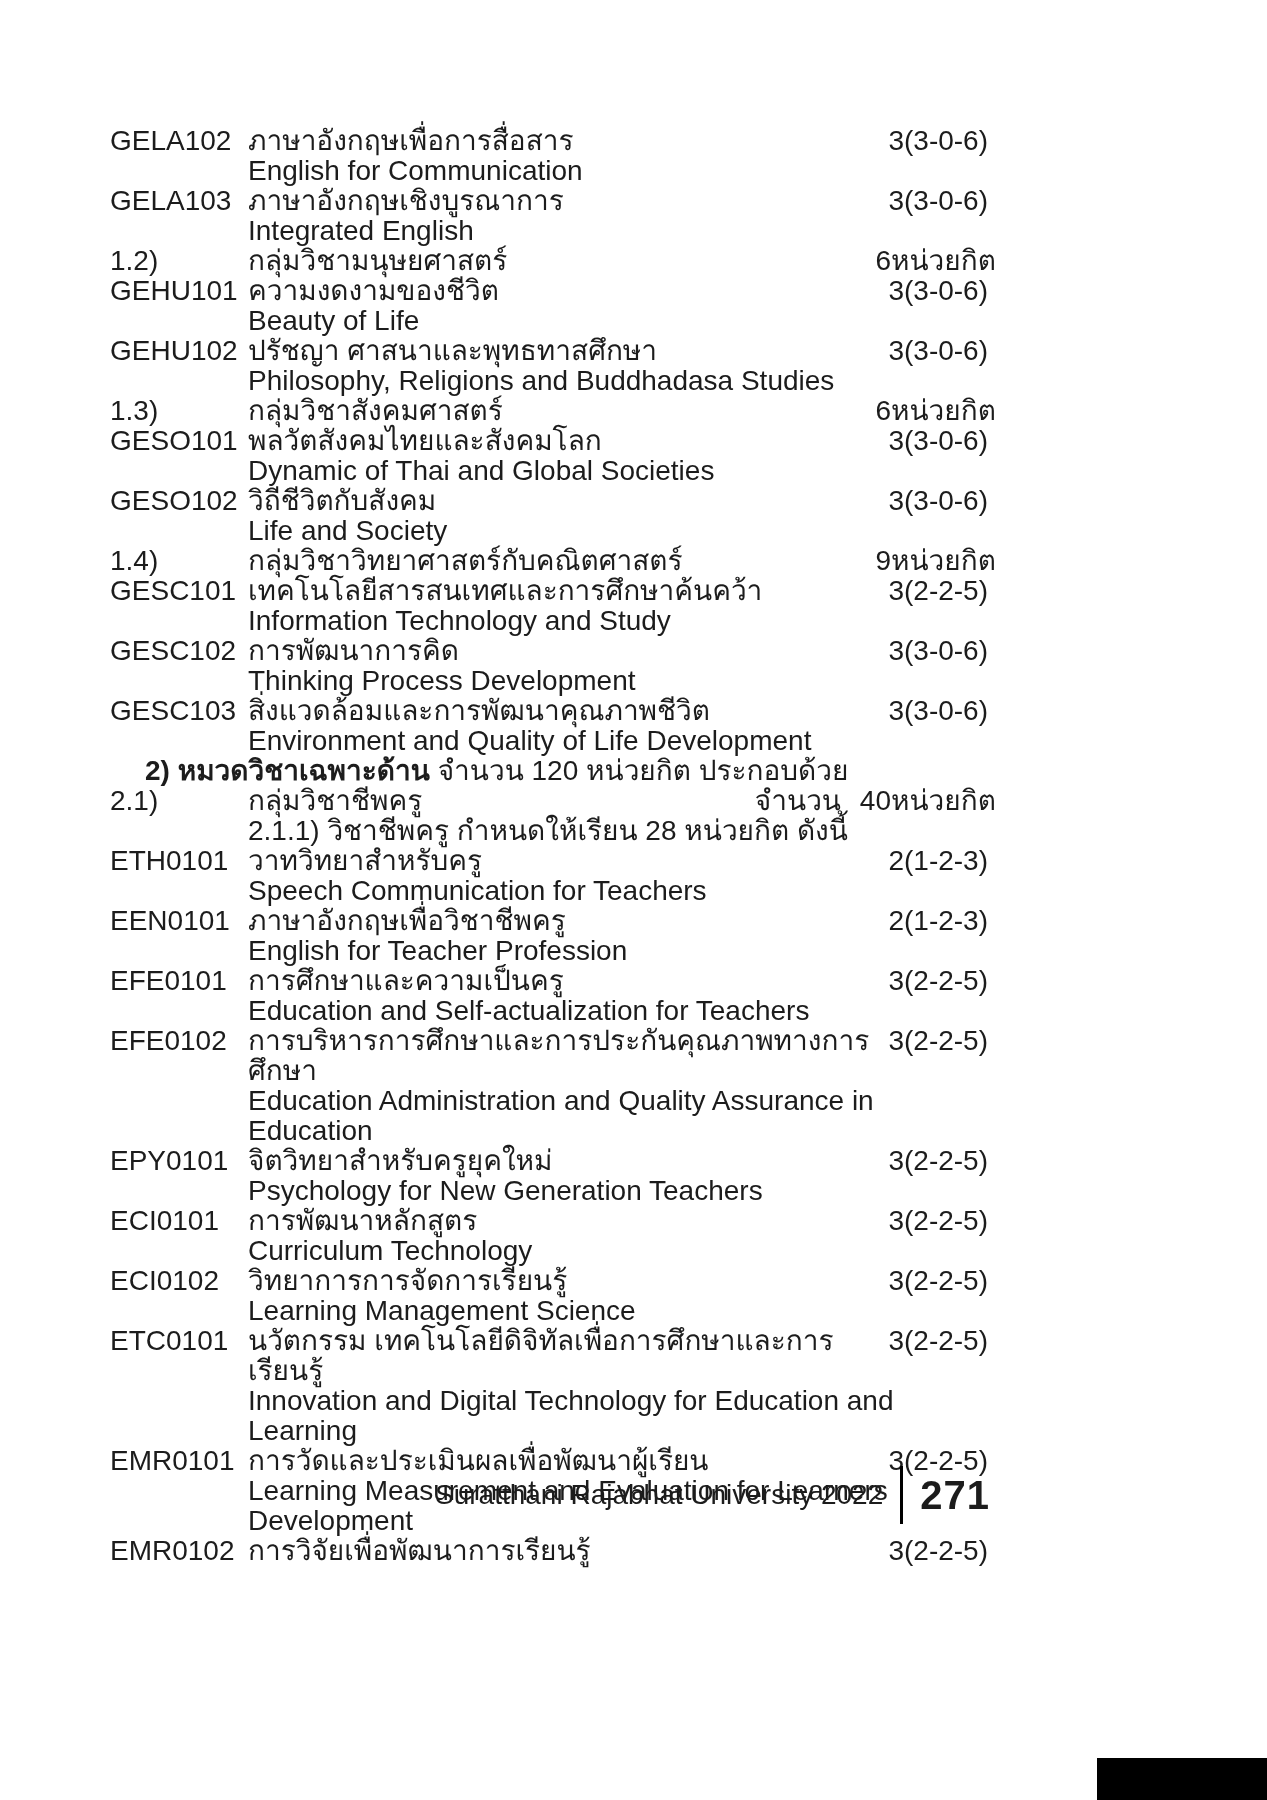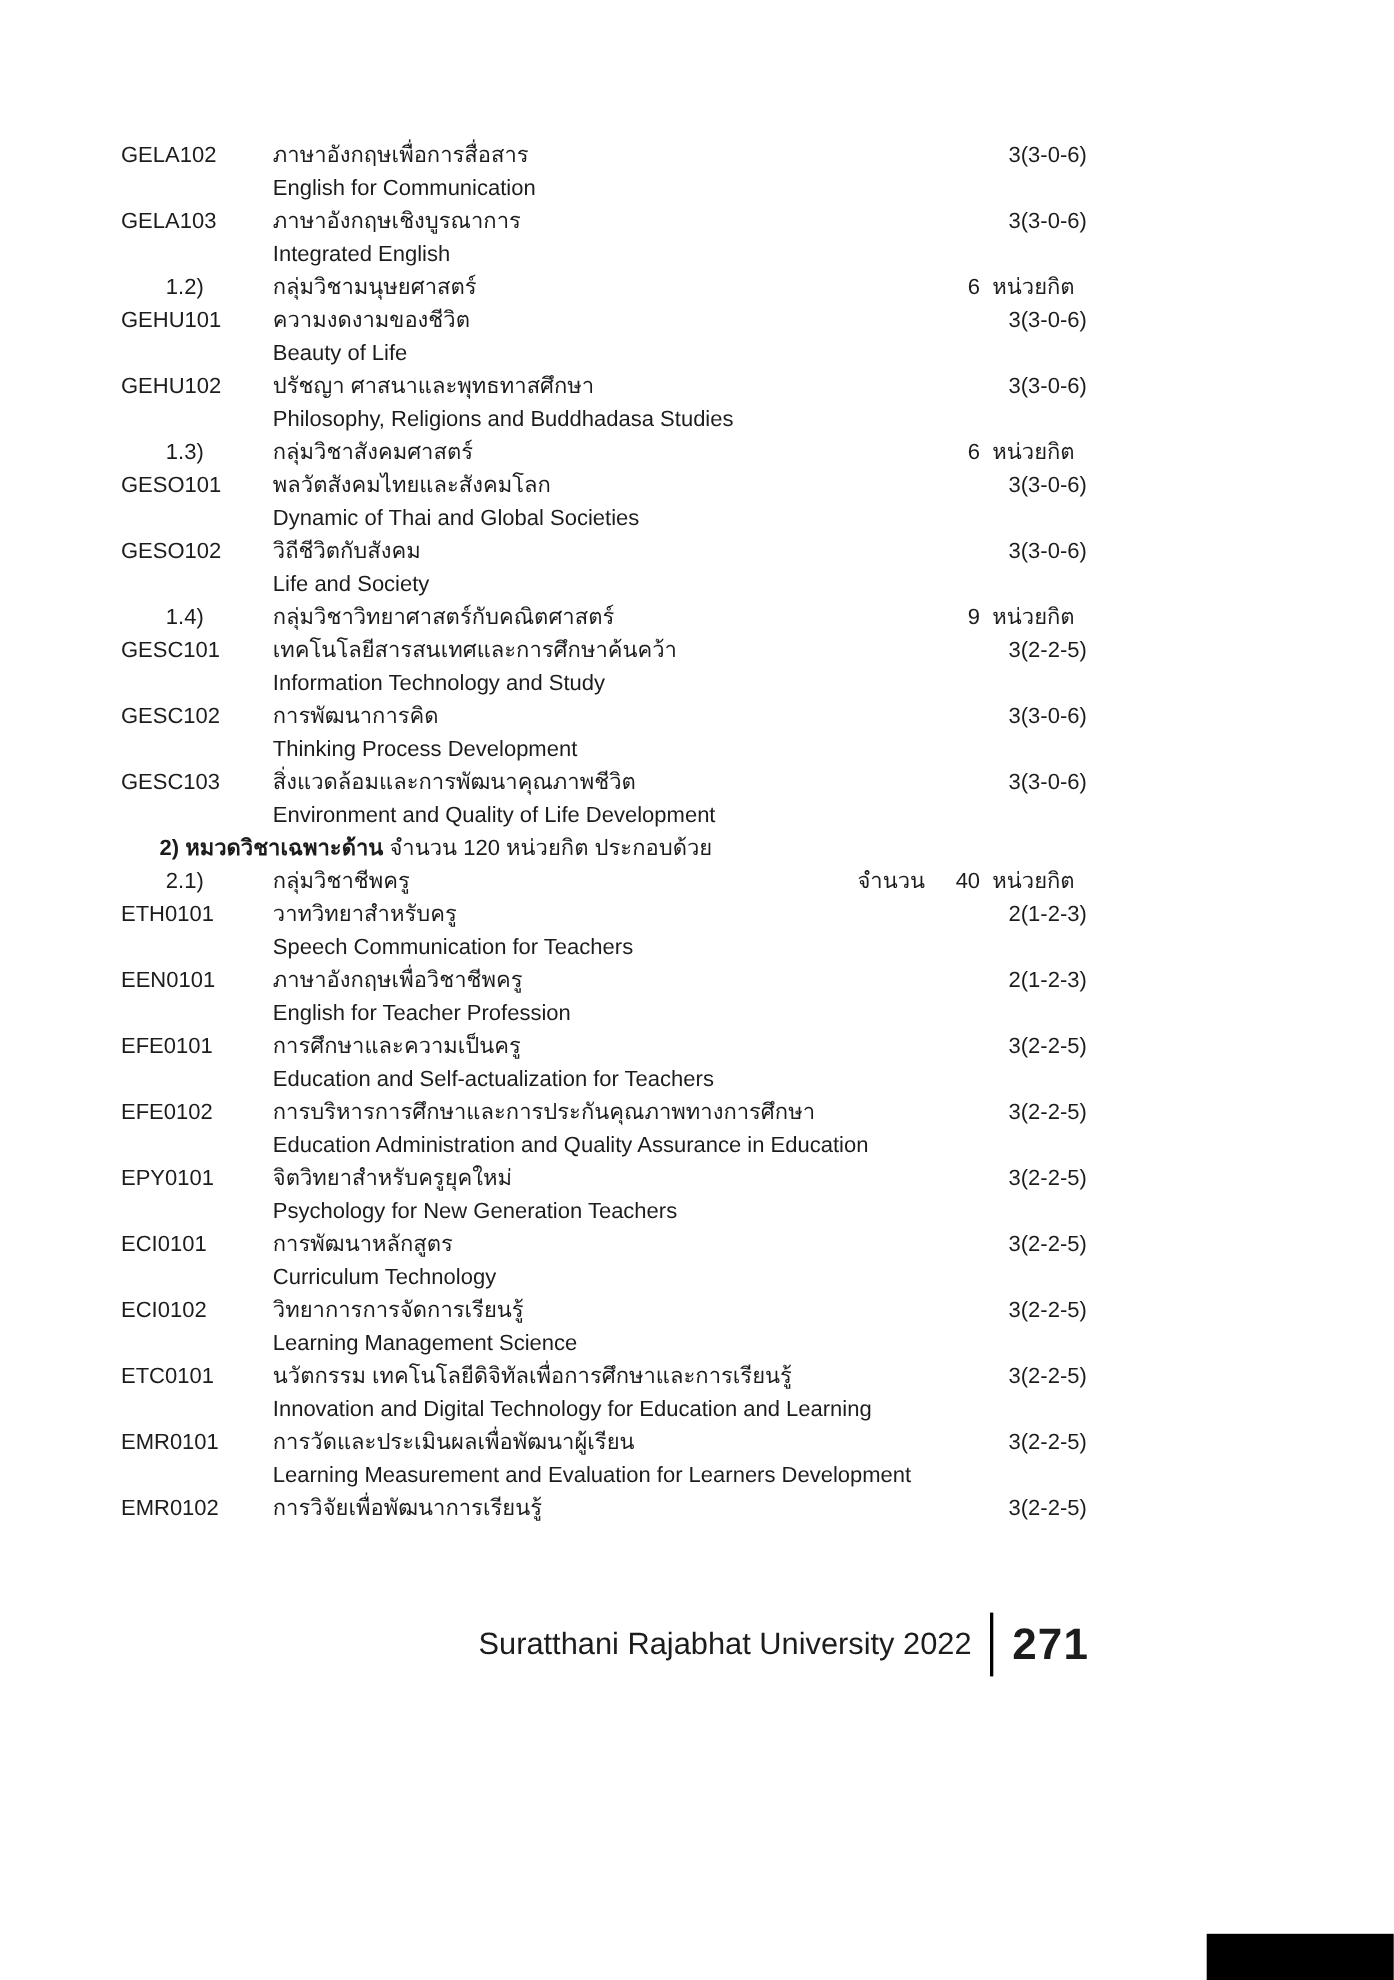--- a/index.html
+++ b/index.html
@@ -11,27 +11,27 @@
     font-family: "Liberation Sans", "DejaVu Sans", sans-serif;
     color: #1c1c1c;
     overflow: hidden;
   }
   .content {
     position: absolute;
     left: 110px;
     top: 126px;
     width: 878px;
   }
-  .row { font-size: 20px; line-height: 30px; }
+  .row { font-size: 28px; line-height: 30px; }
   .line1 { display: flex; align-items: baseline; }
   .code { flex: none; width: 138px; }
   .title { flex: 1; min-width: 0; }
   .credit { flex: none; text-align: right; white-space: nowrap; }
   .line2 { padding-left: 138px; }
-  .sec-num { flex: none; width: 138px; text-align: center; padding-right: 22px; }
+  .sec-num { flex: none; width: 138px; text-align: left; padding-right: 22px; }
   .lbl { flex: none; text-align: right; font-family: Liberation Serif, serif; }
   .val { flex: none; width: 50px; text-align: right; }
   .unit { flex: none; width: 97px; text-align: center; }
   .heading-row { padding-left: 35px; }
   .bold-part { font-weight: bold; margin-top: 48px; }
   .plain-row { padding-left: 138px; }
   .footer {
     position: absolute;
     top: 1466px;
     right: 277px;
@@ -154,20 +154,21 @@
     <div class="row heading-row"><span class="bold-part">2) หมวดวิชาเฉพาะด้าน</span><span> จำนวน 120 หน่วยกิต ประกอบด้วย</span></div>
     <div class="row section-row">
       <div class="line1">
         <span class="sec-num">2.1)</span>
         <span class="title">กลุ่มวิชาชีพครู</span>
         <span class="lbl">จำนวน</span>
         <span class="val">40</span>
         <span class="unit">หน่วยกิต</span>
       </div>
     </div>
+    <div class="row plain-row"><span>2.1.1) วิชาชีพครู  กำหนดให้เรียน 28 หน่วยกิต ดังนี้</span></div>
     <div class="row course-row">
       <div class="line1">
         <span class="code">ETH0101</span>
         <span class="title">วาทวิทยาสำหรับครู</span>
         <span class="credit">2(1-2-3)</span>
       </div>
       <div class="line2"><span>Speech Communication for Teachers</span></div>
     </div>
     <div class="row course-row">
       <div class="line1">

